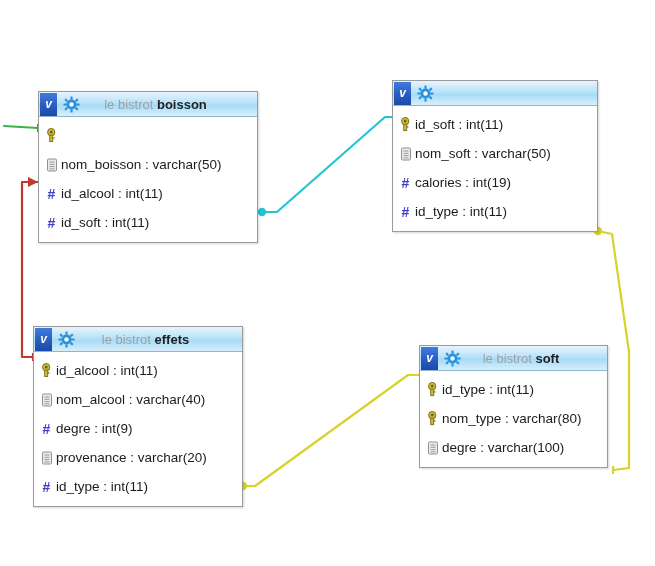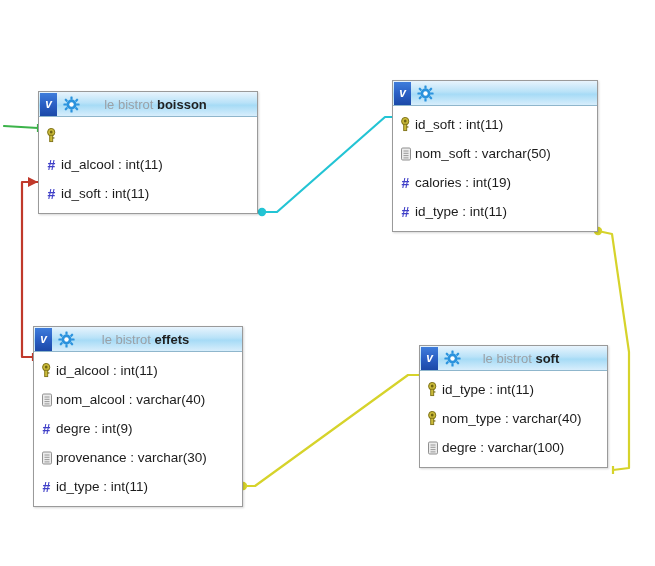--- a/index.html
+++ b/index.html
@@ -175,20 +175,32 @@
               <svg width="13" height="15" viewBox="0 0 13 15">
                 <ellipse cx="6.2" cy="4.2" rx="3.6" ry="3.8" fill="#cbbb3a" stroke="#7d7016" stroke-width="1"></ellipse>
                 <ellipse cx="6.2" cy="4.0" rx="1.4" ry="1.5" fill="#6f6512"></ellipse>
                 <rect x="4.7" y="7.2" width="3" height="6.4" fill="#cbbb3a" stroke="#7d7016" stroke-width="0.9"></rect>
                 <rect x="7.4" y="9.3" width="2" height="1.3" fill="#7d7016"></rect>
               </svg>
             </span>
           </div>
           <div class="field-row">
             <span class="f-ico">
+              <svg width="12" height="14" viewBox="0 0 12 14">
+                <rect x="1.5" y="1" width="9" height="12" rx="1.2" fill="#ececec" stroke="#8f8f8f" stroke-width="1"></rect>
+                <line x1="3.5" y1="4" x2="8.5" y2="4" stroke="#8f8f8f" stroke-width="0.9"></line>
+                <line x1="3.5" y1="6.3" x2="8.5" y2="6.3" stroke="#8f8f8f" stroke-width="0.9"></line>
+                <line x1="3.5" y1="8.6" x2="8.5" y2="8.6" stroke="#8f8f8f" stroke-width="0.9"></line>
+                <line x1="3.5" y1="10.9" x2="8.5" y2="10.9" stroke="#8f8f8f" stroke-width="0.9"></line>
+              </svg>
+            </span>
+            <span class="f-text">nom_boisson : varchar(50)</span>
+          </div>
+          <div class="field-row">
+            <span class="f-ico">
               <span class="hash-ico">#</span>
             </span>
             <span class="f-text">id_alcool : int(11)</span>
           </div>
           <div class="field-row">
             <span class="f-ico">
               <span class="hash-ico">#</span>
             </span>
             <span class="f-text">id_soft : int(11)</span>
           </div>
@@ -306,21 +318,21 @@
           <div class="field-row">
             <span class="f-ico">
               <svg width="12" height="14" viewBox="0 0 12 14">
                 <rect x="1.5" y="1" width="9" height="12" rx="1.2" fill="#ececec" stroke="#8f8f8f" stroke-width="1"></rect>
                 <line x1="3.5" y1="4" x2="8.5" y2="4" stroke="#8f8f8f" stroke-width="0.9"></line>
                 <line x1="3.5" y1="6.3" x2="8.5" y2="6.3" stroke="#8f8f8f" stroke-width="0.9"></line>
                 <line x1="3.5" y1="8.6" x2="8.5" y2="8.6" stroke="#8f8f8f" stroke-width="0.9"></line>
                 <line x1="3.5" y1="10.9" x2="8.5" y2="10.9" stroke="#8f8f8f" stroke-width="0.9"></line>
               </svg>
             </span>
-            <span class="f-text">provenance : varchar(30)</span>
+            <span class="f-text">provenance : varchar(20)</span>
           </div>
           <div class="field-row">
             <span class="f-ico">
               <span class="hash-ico">#</span>
             </span>
             <span class="f-text">id_type : int(11)</span>
           </div>
         </div>
       </div>
       <div class="table-box" style="left: 419px; top: 345px; width: 189px;">
@@ -358,21 +370,21 @@
           </div>
           <div class="field-row">
             <span class="f-ico">
               <svg width="13" height="15" viewBox="0 0 13 15">
                 <ellipse cx="6.2" cy="4.2" rx="3.6" ry="3.8" fill="#cbbb3a" stroke="#7d7016" stroke-width="1"></ellipse>
                 <ellipse cx="6.2" cy="4.0" rx="1.4" ry="1.5" fill="#6f6512"></ellipse>
                 <rect x="4.7" y="7.2" width="3" height="6.4" fill="#cbbb3a" stroke="#7d7016" stroke-width="0.9"></rect>
                 <rect x="7.4" y="9.3" width="2" height="1.3" fill="#7d7016"></rect>
               </svg>
             </span>
-            <span class="f-text">nom_type : varchar(40)</span>
+            <span class="f-text">nom_type : varchar(80)</span>
           </div>
           <div class="field-row">
             <span class="f-ico">
               <svg width="12" height="14" viewBox="0 0 12 14">
                 <rect x="1.5" y="1" width="9" height="12" rx="1.2" fill="#ececec" stroke="#8f8f8f" stroke-width="1"></rect>
                 <line x1="3.5" y1="4" x2="8.5" y2="4" stroke="#8f8f8f" stroke-width="0.9"></line>
                 <line x1="3.5" y1="6.3" x2="8.5" y2="6.3" stroke="#8f8f8f" stroke-width="0.9"></line>
                 <line x1="3.5" y1="8.6" x2="8.5" y2="8.6" stroke="#8f8f8f" stroke-width="0.9"></line>
                 <line x1="3.5" y1="10.9" x2="8.5" y2="10.9" stroke="#8f8f8f" stroke-width="0.9"></line>
               </svg>

